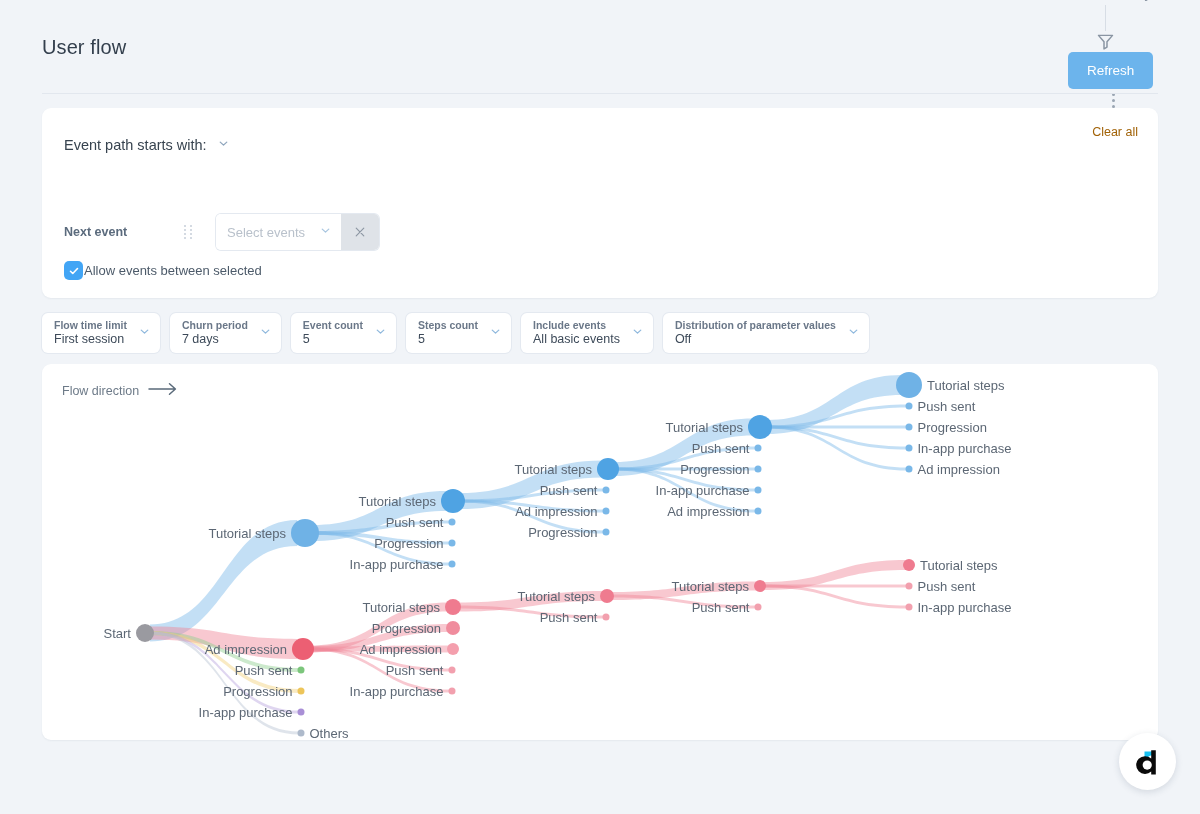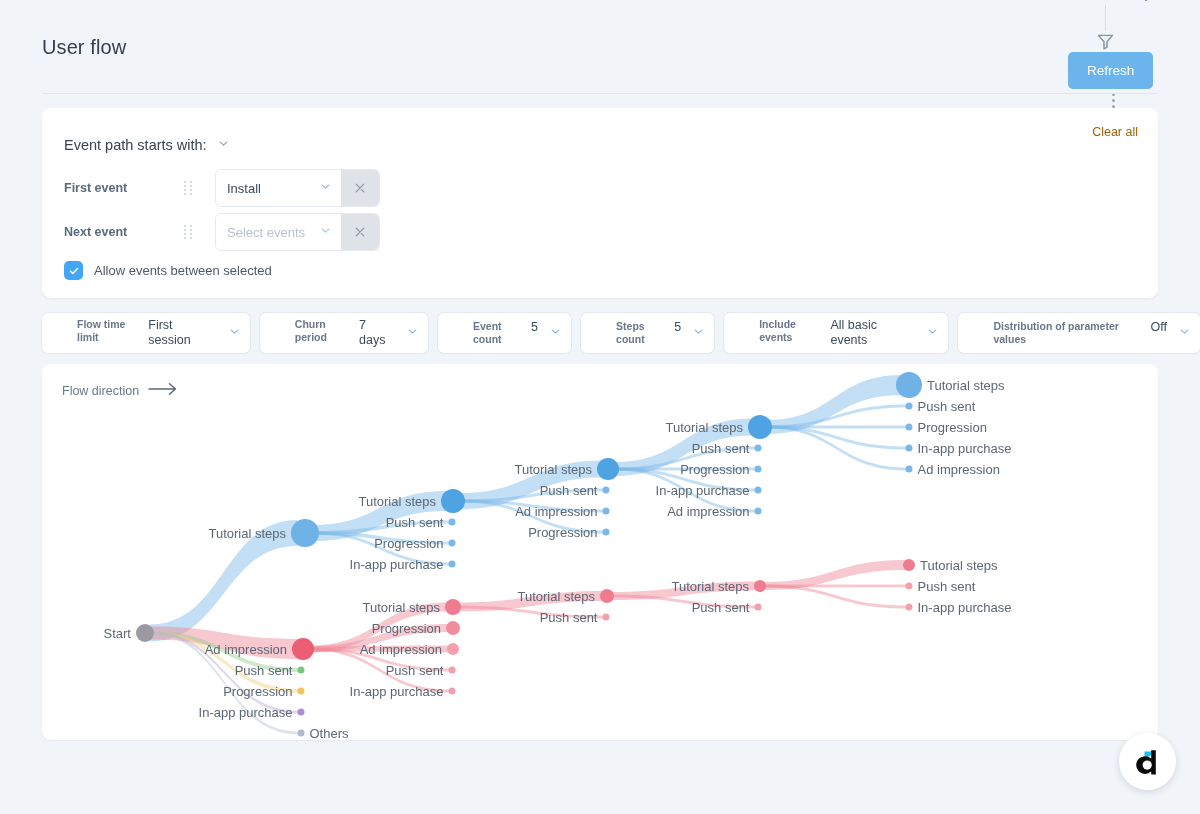--- a/index.html
+++ b/index.html
@@ -55,34 +55,34 @@
   .sel-box {
     width:125px; background:#fff; display:flex; align-items:center;
     padding:0 9px 0 11px; font-size:13px; color:#3d4a59; cursor:pointer;
   }
   .sel-box.placeholder { color:#b9c1cb; }
   .sel-box .val { flex:1; white-space:nowrap; overflow:hidden; }
   .sel-x {
     width:38px; background:#dfe3e8; display:flex; align-items:center; justify-content:center;
     cursor:pointer; color:#8d97a3;
   }
-  .chk-row { position:absolute; left:22px; top:153px; display:flex; align-items:center; gap:11px; cursor:pointer; }
+  .chk-row { position:absolute; left:22px; top:153px; display:flex; align-items:center; gap:1px; cursor:pointer; }
   .chk {
     width:19px; height:19px; border-radius:5px; background:#42a5f5;
     display:flex; align-items:center; justify-content:center;
   }
   .chk-lbl { font-size:13px; color:#4c5a69; }
 
   
   .toolbar { position:absolute; left:42px; top:313px; display:flex; gap:10px; }
   .tb-sel {
     background:#fff; border-radius:6px; box-shadow:0 0 0 1px #e4e9f0;
     height:40px; display:flex; align-items:center; padding:0 9px 0 12px; cursor:pointer;
   }
-  .tb-txt { display:flex; flex-direction:row; justify-content:center; line-height:1.22;margin-left:23px; }
+  .tb-txt { display:flex; flex-direction:column; justify-content:center; line-height:1.22; }
   .tb-title { font-size:10.5px; color:#6a7788; font-weight:bold; }
   .tb-val { font-size:12.5px; color:#3d4a59; }
   .tb-chev { margin-left:11px; }
 
   
   #chart-card { left:42px; top:364px; width:1116px; height:376px; }
   .flowdir { position:absolute; left:20px; top:18px; display:flex; align-items:center; gap:9px; }
   .flowdir .t { font-size:12.5px; color:#6d7a88; }
   #sankey { position:absolute; left:0; top:0; width:1116px; height:394px; }
   .nlabel {
@@ -144,48 +144,20 @@
 
     <div class="eps-row">
       <span class="eps-label">Event path starts with:</span>
       <span class="chev">
         <svg width="13" height="13" viewBox="0 0 24 24" fill="none" stroke="#8fa6bd" stroke-width="2.4" stroke-linecap="round" stroke-linejoin="round">
             <path d="M6 9.5l6 5.5 6-5.5"></path>
           </svg>
       </span>
     </div>
 
-    <div class="ev-row" id="row-first">
-      <div class="ev-name">First event</div>
-      <div class="grip">
-          <i></i>
-          <i></i>
-          <i></i>
-          <i></i>
-          <i></i>
-          <i></i>
-          <i></i>
-          <i></i>
-        </div>
-      <div class="sel-wrap">
-        <div class="sel-box">
-          <span class="val">Install</span>
-          <span>
-            <svg width="13" height="13" viewBox="0 0 24 24" fill="none" stroke="#8fb8dd" stroke-width="2.4" stroke-linecap="round" stroke-linejoin="round">
-                <path d="M6 9.5l6 5.5 6-5.5"></path>
-              </svg>
-          </span>
-        </div>
-        <div class="sel-x">
-          <svg width="14" height="14" viewBox="0 0 24 24" fill="none" stroke="#8d97a3" stroke-width="2" stroke-linecap="round">
-              <path d="M5.5 5.5l13 13M18.5 5.5l-13 13"></path>
-            </svg>
-        </div>
-      </div>
-    </div>
 
     <div class="ev-row" id="row-next">
       <div class="ev-name">Next event</div>
       <div class="grip">
           <i></i>
           <i></i>
           <i></i>
           <i></i>
           <i></i>
           <i></i>

